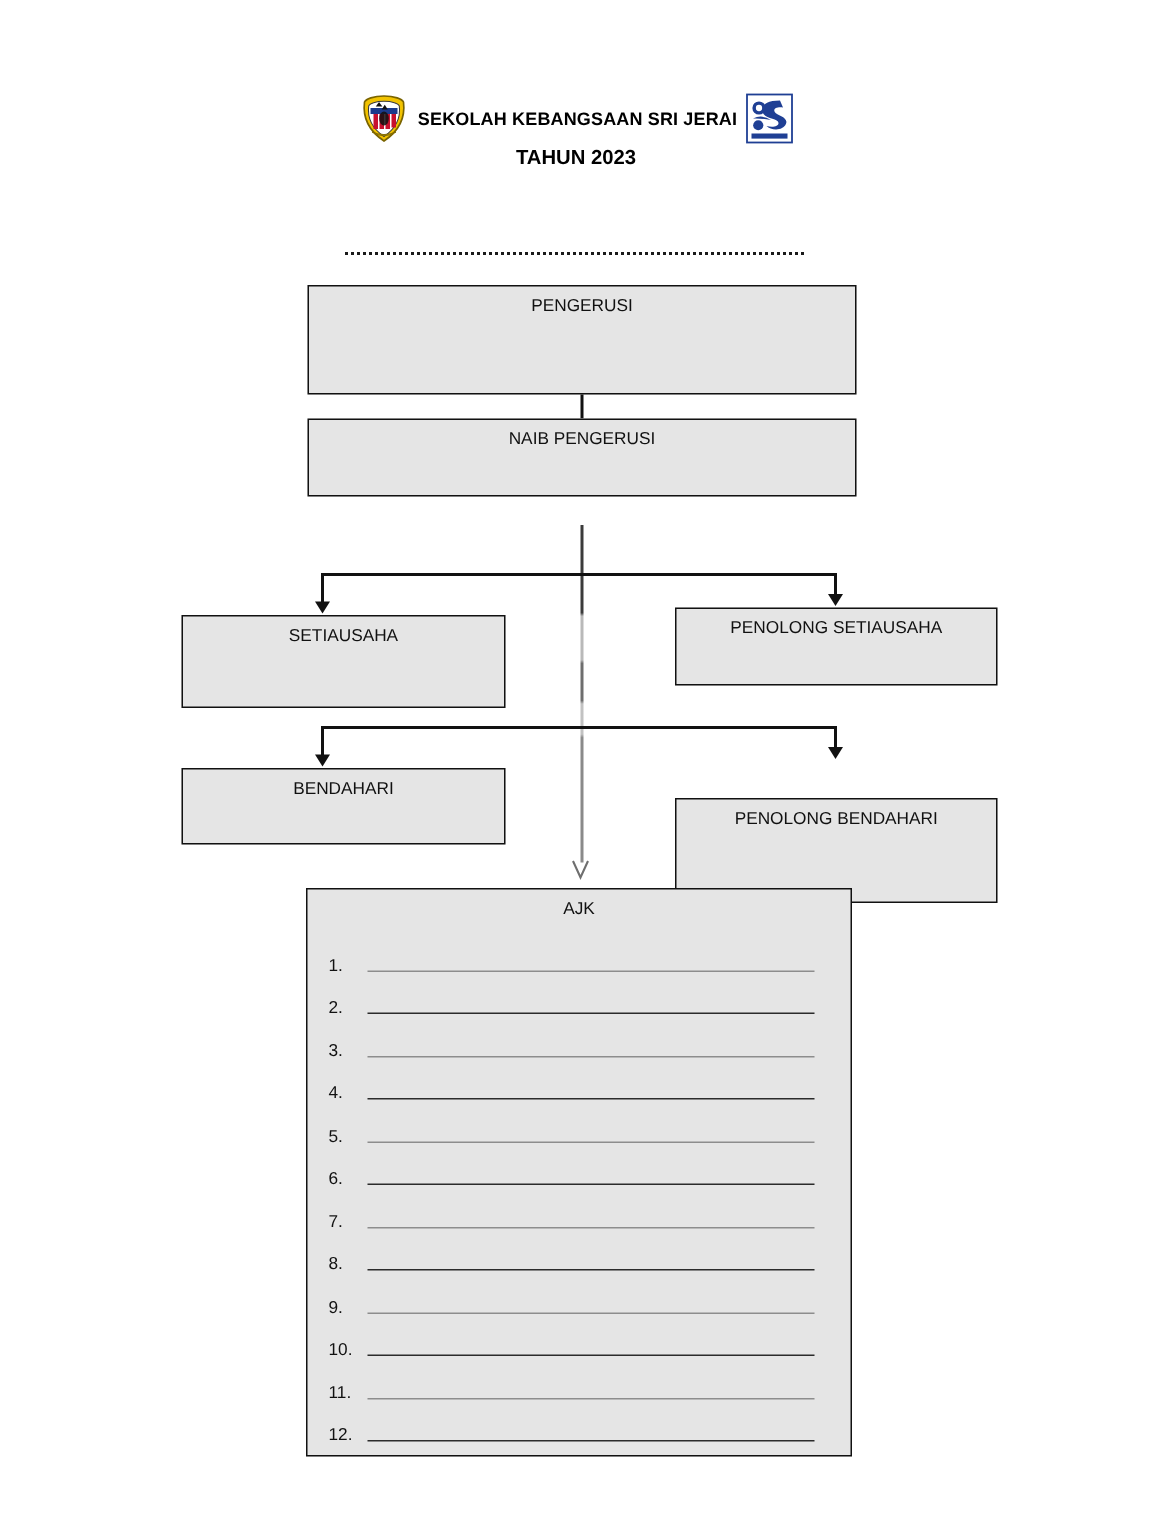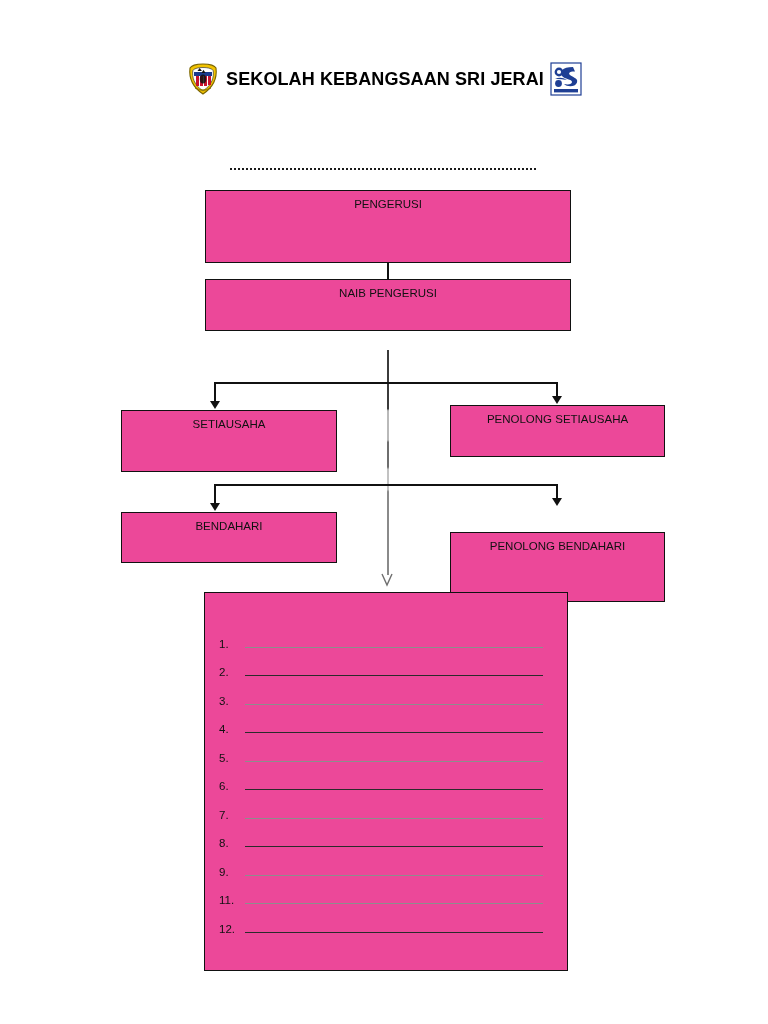--- a/index.html
+++ b/index.html
@@ -25,21 +25,21 @@
     text-align: center;
   }
   .hdr-row1 {
     display: flex;
     align-items: center;
     justify-content: center;
     gap: 6px;
   }
   .hdr-title {
     font-weight: bold;
-    font-size: 18px;
+    font-size: 12px;
     letter-spacing: .1px;
     line-height: 18px;
     white-space: nowrap;
   }
   .hdr-sub {
     font-weight: bold;
     font-size: 13.5px;
     line-height: 18px;
     text-align: center;
     white-space: nowrap;
@@ -67,21 +67,21 @@
     top: 168px;
     width: 306px;
     height: 8px;
     border-top: 2px dotted #1a1a1a;
   }
 
   
   .node {
     position: absolute;
     border: 1.6px solid #111111;
-    background: #ec4899;
+    background: #e5e5e5;
     box-sizing: border-box;
   }
   .node-label {
     display: block;
     text-align: center;
     font-size: 11.5px;
     line-height: 14px;
     padding-top: 6px;
     color: #111111;
     white-space: nowrap;
@@ -201,20 +201,21 @@
                  C17 25 25 25.5 27 20.5 C28.8 16 21 15 19.5 12.6 C18.2 10.4 21 9 25 9.6 Z" fill="#1f3f94"></path>
         <circle cx="9" cy="10" r="4.4" fill="#1f3f94"></circle>
         <circle cx="9" cy="10" r="2.1" fill="#ffffff"></circle>
         <path d="M5 17 q6 -3 12 1 q-6 -1.2 -12 -1 z" fill="#1f3f94"></path>
         <circle cx="8.5" cy="21.5" r="3.4" fill="#1f3f94"></circle>
         <rect x="4" y="27" width="24" height="3.4" fill="#1f3f94"></rect>
       </svg>
     </span>
   </div>
 
+  <div class="hdr-sub">TAHUN 2023</div>
 </div>
 
 <div id="dotted-rule"></div>
 
 <div class="node" id="node-pengerusi">
   <span class="node-label">PENGERUSI</span>
 </div>
 
 <div class="conn" id="conn-v-1"></div>
 
@@ -251,20 +252,21 @@
 
 <div class="node" id="node-bendahari">
   <span class="node-label">BENDAHARI</span>
 </div>
 
 <div class="node" id="node-pen-bendahari">
   <span class="node-label">PENOLONG BENDAHARI</span>
 </div>
 
 <div class="node" id="node-ajk">
+  <span class="node-label">AJK</span>
   <div id="ajk-list">
       <div class="ajk-row dim">
         <span class="ajk-num">1.</span>
         <span class="ajk-line"></span>
       </div>
       <div class="ajk-row">
         <span class="ajk-num">2.</span>
         <span class="ajk-line"></span>
       </div>
       <div class="ajk-row dim">
@@ -288,20 +290,24 @@
         <span class="ajk-line"></span>
       </div>
       <div class="ajk-row">
         <span class="ajk-num">8.</span>
         <span class="ajk-line"></span>
       </div>
       <div class="ajk-row dim">
         <span class="ajk-num">9.</span>
         <span class="ajk-line"></span>
       </div>
+      <div class="ajk-row">
+        <span class="ajk-num">10.</span>
+        <span class="ajk-line"></span>
+      </div>
       <div class="ajk-row dim">
         <span class="ajk-num">11.</span>
         <span class="ajk-line"></span>
       </div>
       <div class="ajk-row">
         <span class="ajk-num">12.</span>
         <span class="ajk-line"></span>
       </div>
     </div>
 </div>

